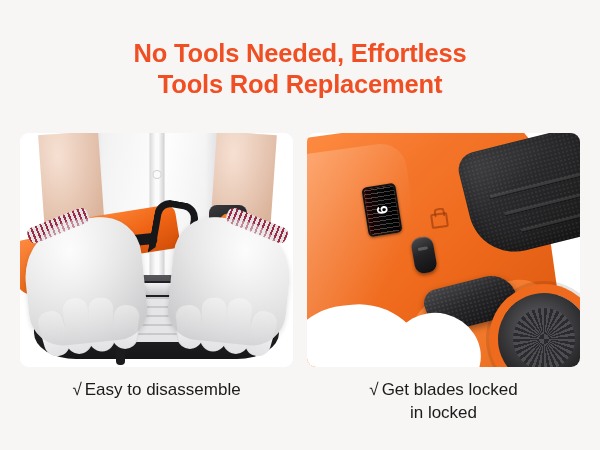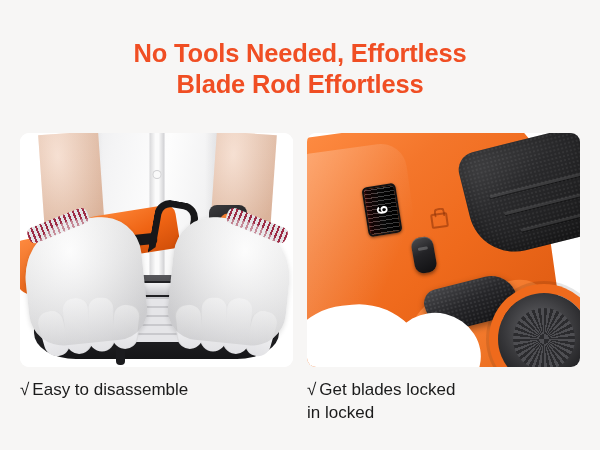--- a/index.html
+++ b/index.html
@@ -377,36 +377,36 @@
   .captions {
     position: absolute;
     left: 20px;
     top: 378px;
     width: 560px;
     display: flex;
     justify-content: space-between;
   }
   .caption {
     width: 273px;
-    text-align: left;
+    text-align: center;
     color: #1b1b1b;
     font-size: 17px;
     line-height: 23px;
     font-family: "Liberation Sans", sans-serif;
   }
   .caption .tick { margin-right: 3px; }
 </style>
 </head>
 <body>
 
 <div class="page">
 
   <div class="headline">
     <span class="line">No Tools Needed, Effortless</span>
-    <span class="line">Blade Rod Effortless</span>
+    <span class="line">Tools Rod Replacement</span>
   </div>
 
   <div class="panels">
 
     <div class="panel">
       <div class="scene-left">
         <div class="torso">
           <div class="placket"></div>
           <div class="button-dot"></div>
         </div>

